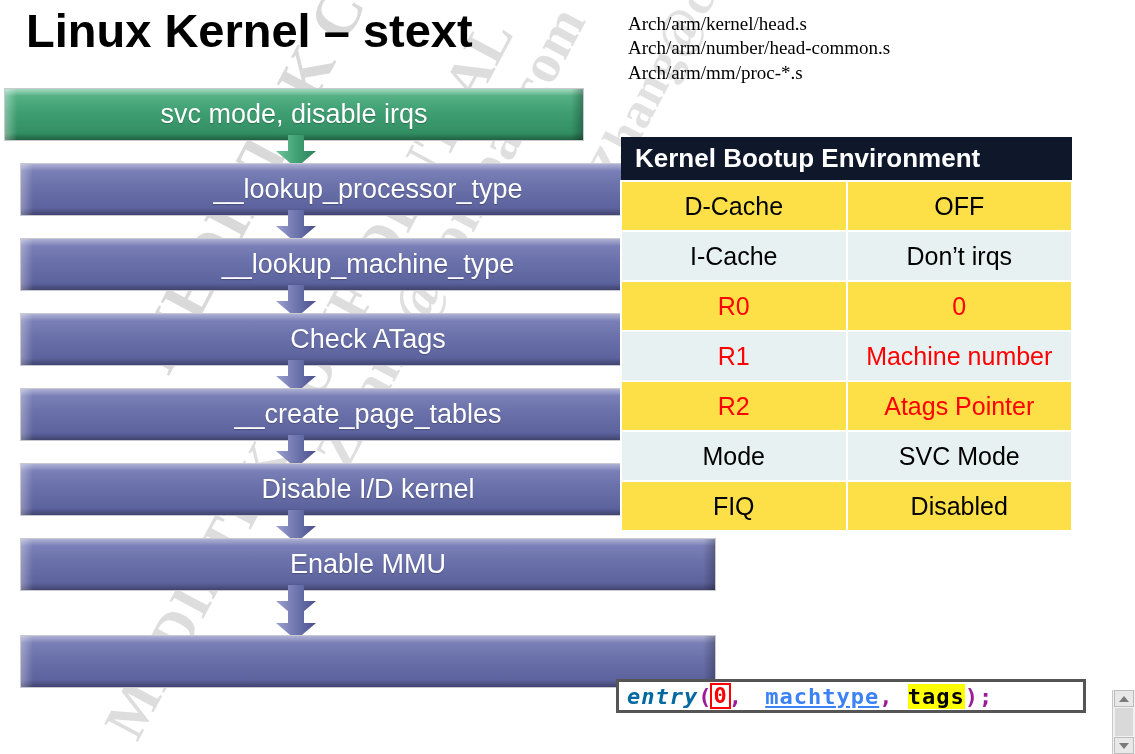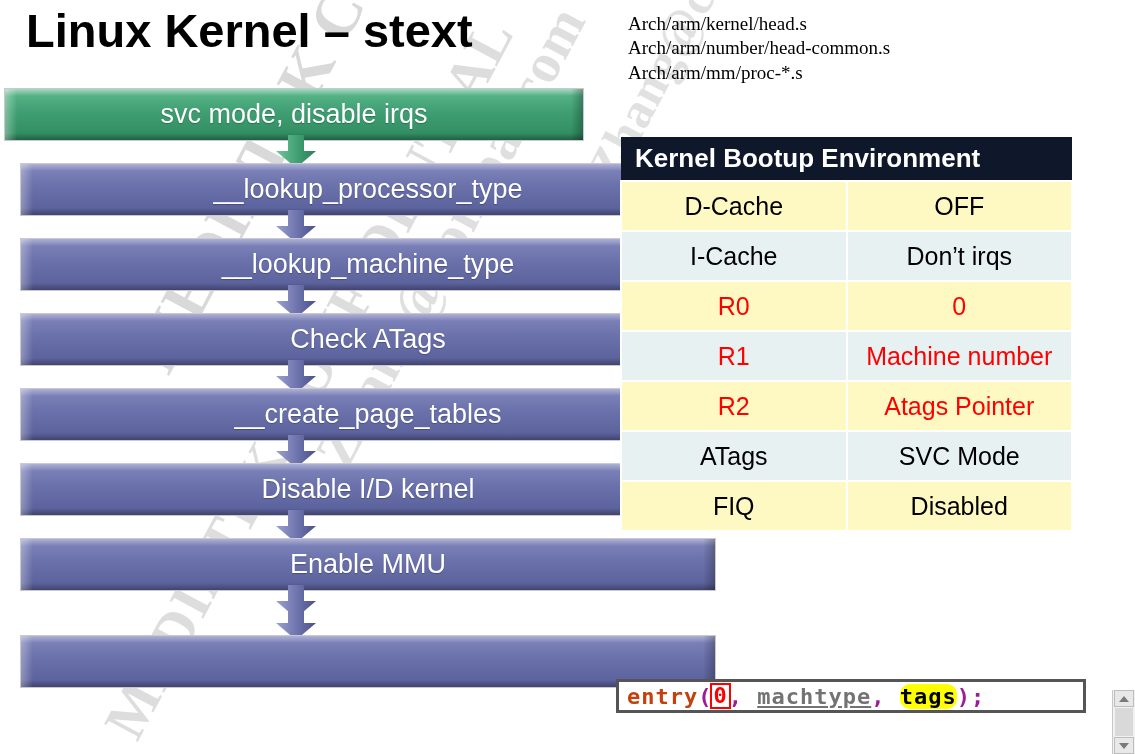--- a/index.html
+++ b/index.html
@@ -179,21 +179,21 @@
   }
   #bootup-table td {
     font-size: 25px;
     text-align: center;
     height: 48px;
     padding: 0;
     border: 2px solid #ffffff;
     color: #000000;
   }
   #bootup-table tr.row-odd td  { background: #e8f1f2; }
-  #bootup-table tr.row-even td { background: #fef9c3; }
+  #bootup-table tr.row-even td { background: #fde047; }
   #bootup-table td.col-key { width: 188px; }
   #bootup-table td.red { color: #ff0000; }
 
   
   #code-snippet {
     position: absolute;
     left: 616px;
     top: 679px;
     width: 470px;
     height: 34px;
@@ -203,25 +203,25 @@
     display: flex;
     align-items: center;
     padding-left: 8px;
     z-index: 10;
     font-family: "DejaVu Sans Mono", monospace;
     font-size: 22px;
     font-weight: bold;
     letter-spacing: 1px;
     overflow: hidden;
   }
-  .tok-fn     { color: #c2410c; }
+  .tok-fn     { color: #0369a1; font-style: italic; }
   .tok-punct  { color: #9b1b9b; }
   .tok-num    { color: #ff0000; outline: 2px solid #ff0000; padding: 0 1px; line-height: 1; }
-  .tok-id     { color: #737373; text-decoration: underline; }
-  .tok-hl     { color: #000000; background: #ffff00; border-radius: 10px; }
+  .tok-id     { color: #3b82f6; text-decoration: underline; margin-left: 8px; }
+  .tok-hl     { color: #000000; background: #ffff00; }
   .tok-space  { white-space: pre; }
 
   
   #scrollbar {
     position: absolute;
     right: 0px;
     top: 690px;
     width: 22px;
     height: 64px;
     background: #f1f1f1;
@@ -437,21 +437,21 @@
     </tr>
     <tr class="row-odd">
       <td class="col-key red">R1</td>
       <td class="col-val red">Machine number</td>
     </tr>
     <tr class="row-even">
       <td class="col-key red">R2</td>
       <td class="col-val red">Atags Pointer</td>
     </tr>
     <tr class="row-odd">
-      <td class="col-key">ATags</td>
+      <td class="col-key">Mode</td>
       <td class="col-val">SVC Mode</td>
     </tr>
     <tr class="row-even">
       <td class="col-key">FIQ</td>
       <td class="col-val">Disabled</td>
     </tr>
   </tbody>
 </table>
 
 <div id="code-snippet">

